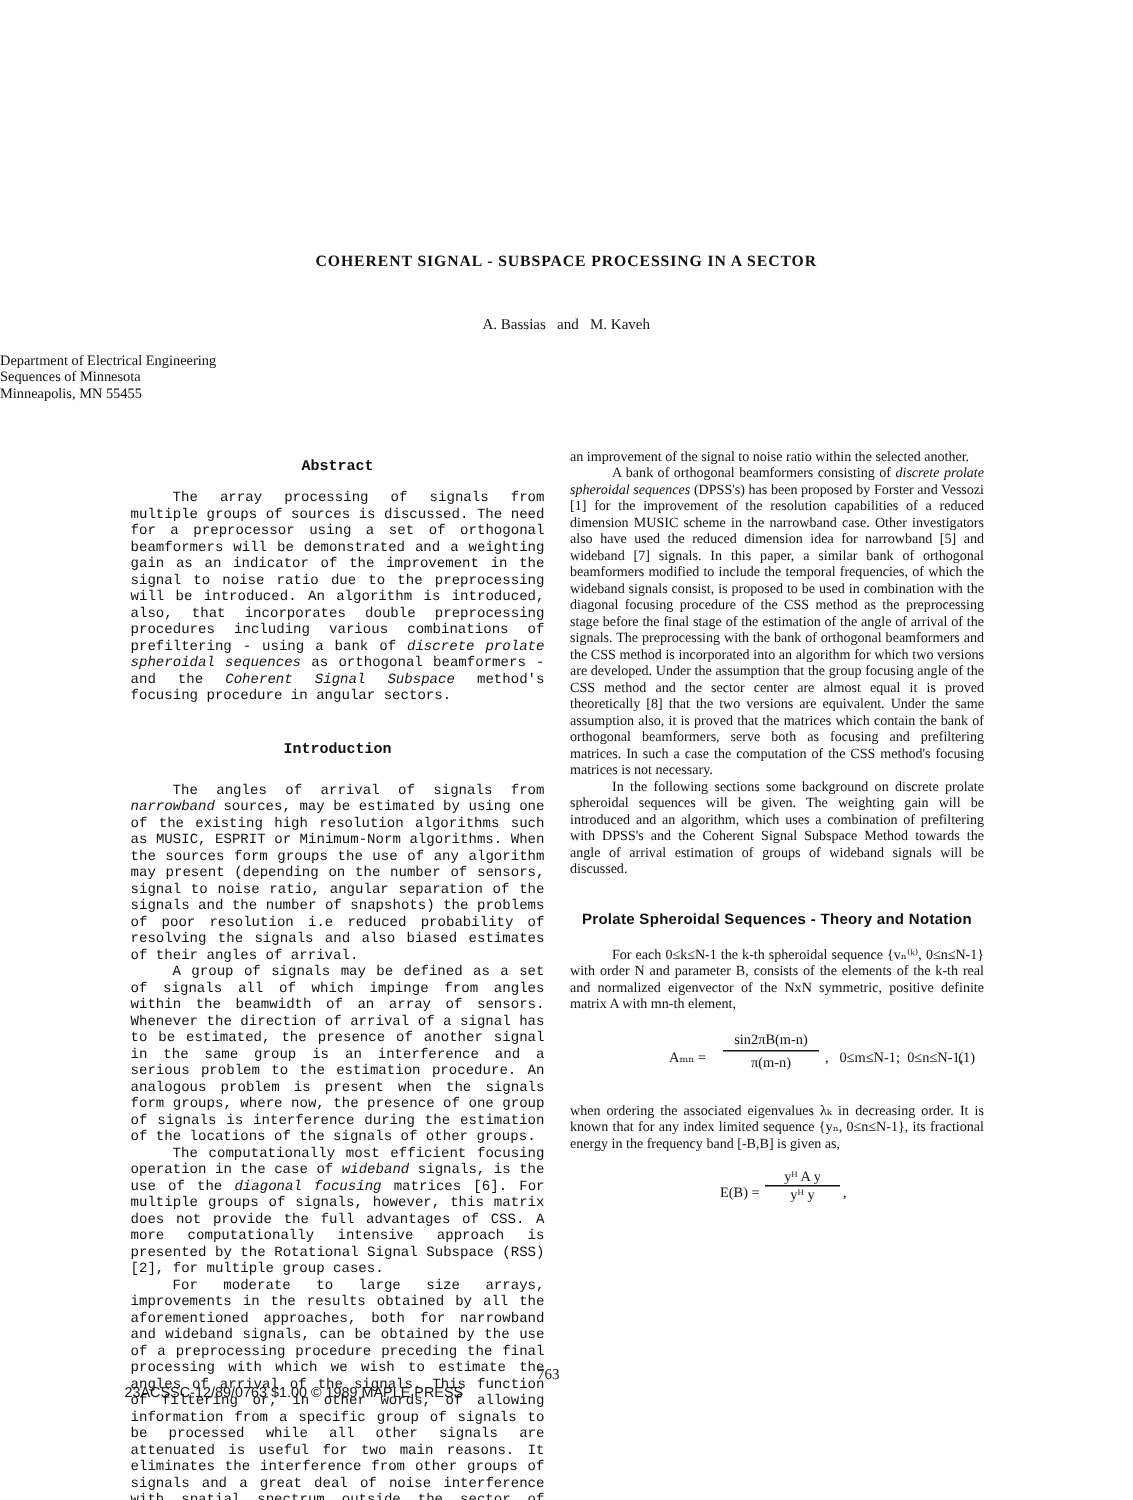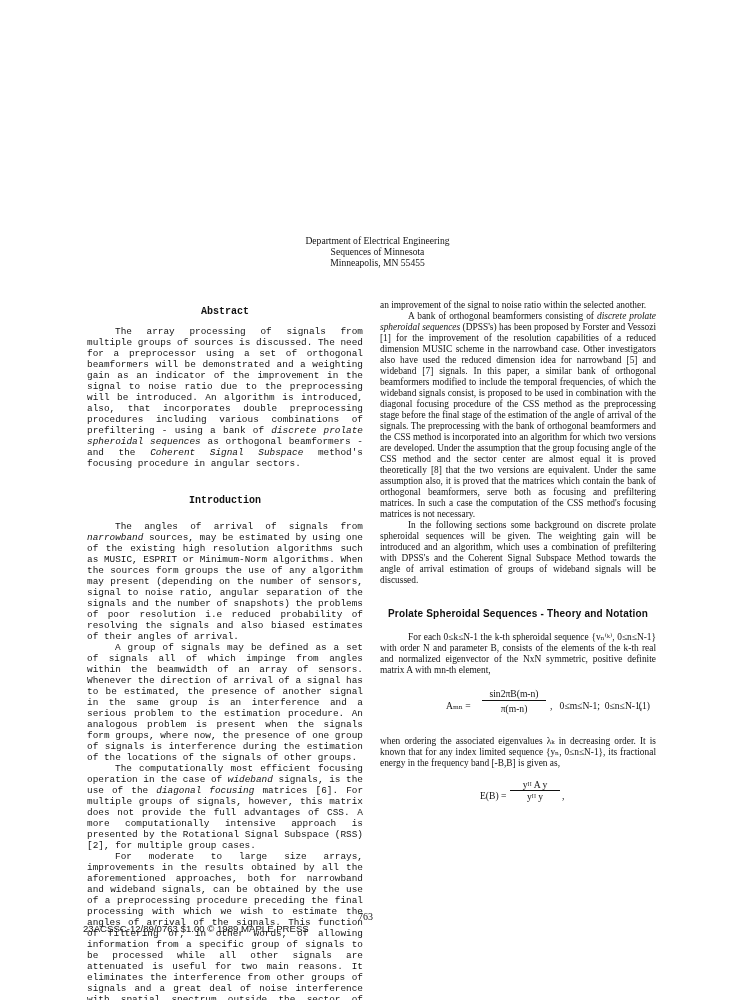--- a/index.html
+++ b/index.html
@@ -2,21 +2,21 @@
 <html><head>
 <meta charset="utf-8">
 <style>
   html, body { margin:0; padding:0; background:#ffffff; }
   body { width:755px; height:1000px; position:relative; overflow:hidden;
          font-family:"Liberation Serif", "DejaVu Serif", serif; color:#111; }
   .page { position:absolute; left:0; top:0; width:755px; height:1000px; background:#fff; }
   .title { position:absolute; top:169px; left:0; width:755px; text-align:center;
            font-size:10.5px; font-weight:bold; letter-spacing:0.6px; }
   .authors { position:absolute; top:211px; left:0; width:755px; text-align:center; font-size:10px; }
-  .affil { position:absolute; top:235px; left:0; width:755px; text-align:center; font-size:9.6px; line-height:11px; }
+  .affil { position:absolute; top:235px; left:0; width:755px; font-size:9.6px; line-height:11px; }
   .col { position:absolute; font-size:9.4px; line-height:11px; text-align:justify; }
   .col-left { left:87px; top:306px; width:276px;font-family:Liberation Mono, monospace; }
   .col-right { left:380px; top:300px; width:276px; }
   .heading { text-align:center; font-weight:bold; font-size:10px; margin:0 0 9px 0; }
   .heading.sans { font-family:"Liberation Sans", "DejaVu Sans", sans-serif; font-size:10px; letter-spacing:0.2px; }
   p { margin:0; text-indent:28px; }
   p.noindent { text-indent:0; }
   .gap-m { height:22px; }
   .gap-l { height:26px; }
   i { font-style:italic; }
@@ -36,20 +36,22 @@
   .page-number { position:absolute; top:911px; left:358px; font-size:10px;
                  font-family:Liberation Serif, serif; }
   .copyright { position:absolute; top:923px; left:83px; font-size:9.6px;
                font-family:"Liberation Sans", "DejaVu Sans", sans-serif; }
 </style>
 </head>
 <body>
 
 <div class="page">
 
+  <div class="title">COHERENT SIGNAL - SUBSPACE PROCESSING IN A SECTOR</div>
+  <div class="authors"><span style="white-space:pre">A. Bassias   and   M. Kaveh</span></div>
   <div class="affil">
     <div>Department of Electrical Engineering</div>
     <div>Sequences of Minnesota</div>
     <div>Minneapolis, MN 55455</div>
   </div>
 
   <div class="col col-left">
     <div class="heading">Abstract</div>
     <p><span>The array processing of signals from multiple groups of sources is discussed. The need for a preprocessor using a set of orthogonal beamformers will be demonstrated and a weighting gain as an indicator of the improvement in the signal to noise ratio due to the preprocessing will be introduced. An algorithm is introduced, also, that incorporates double preprocessing procedures including various combinations of prefiltering - using a bank of </span><i>discrete prolate spheroidal sequences</i><span> as orthogonal beamformers - and the </span><i>Coherent Signal Subspace</i><span> method's focusing procedure in angular sectors.</span></p>
 

